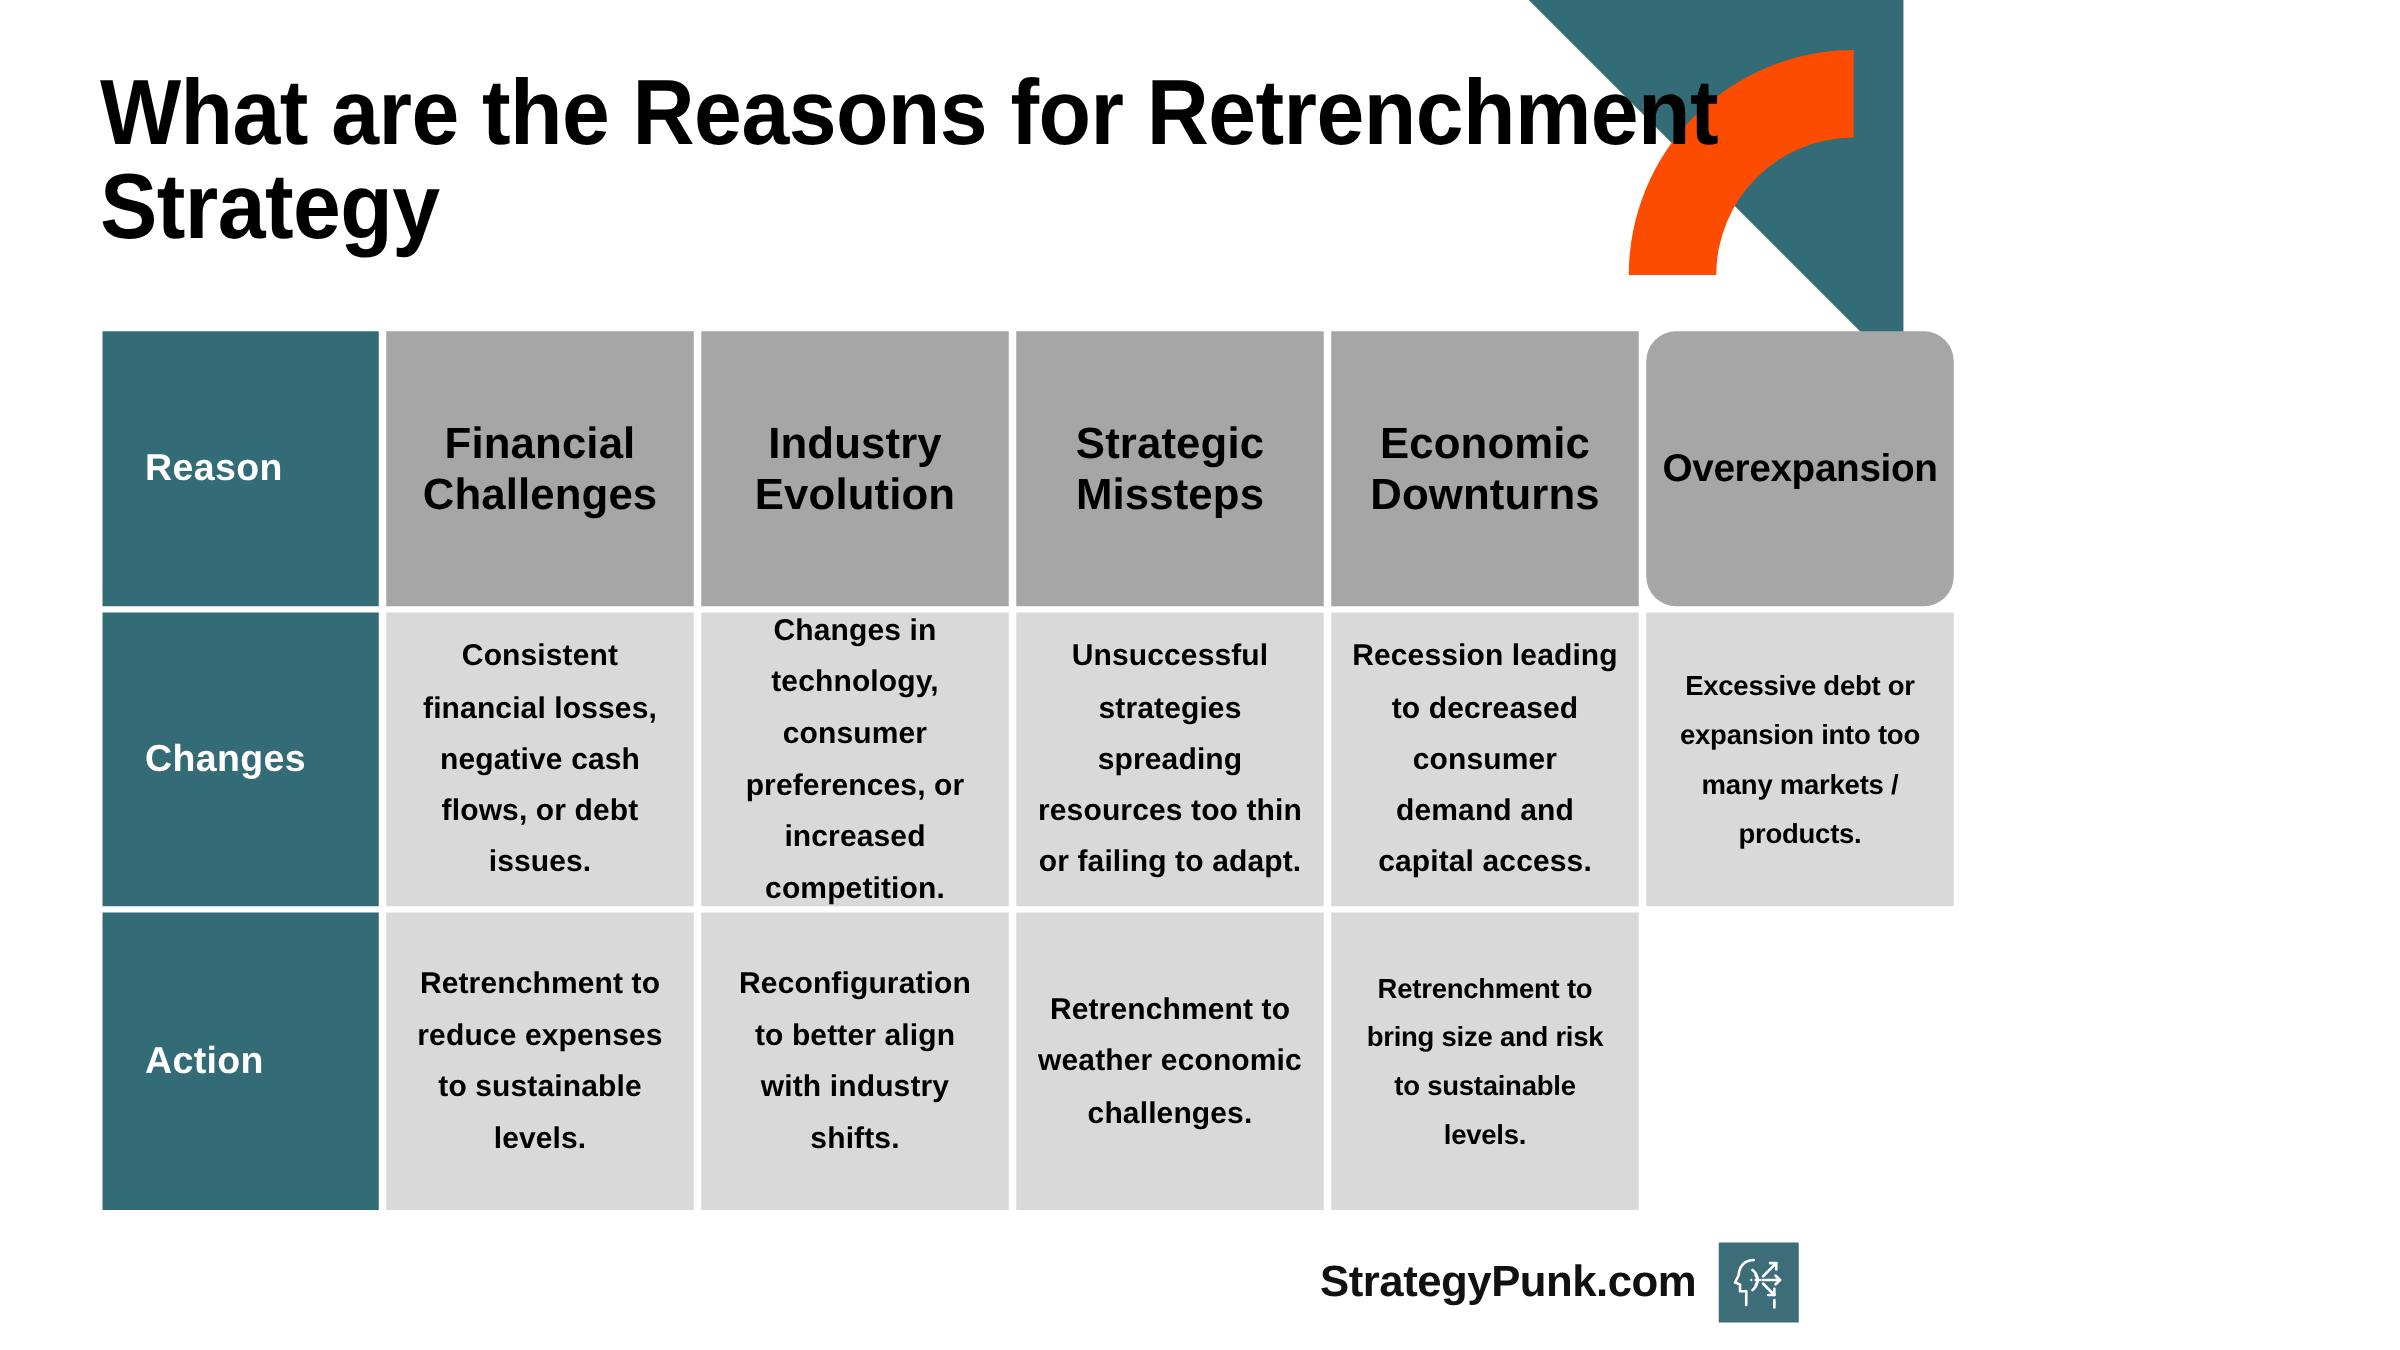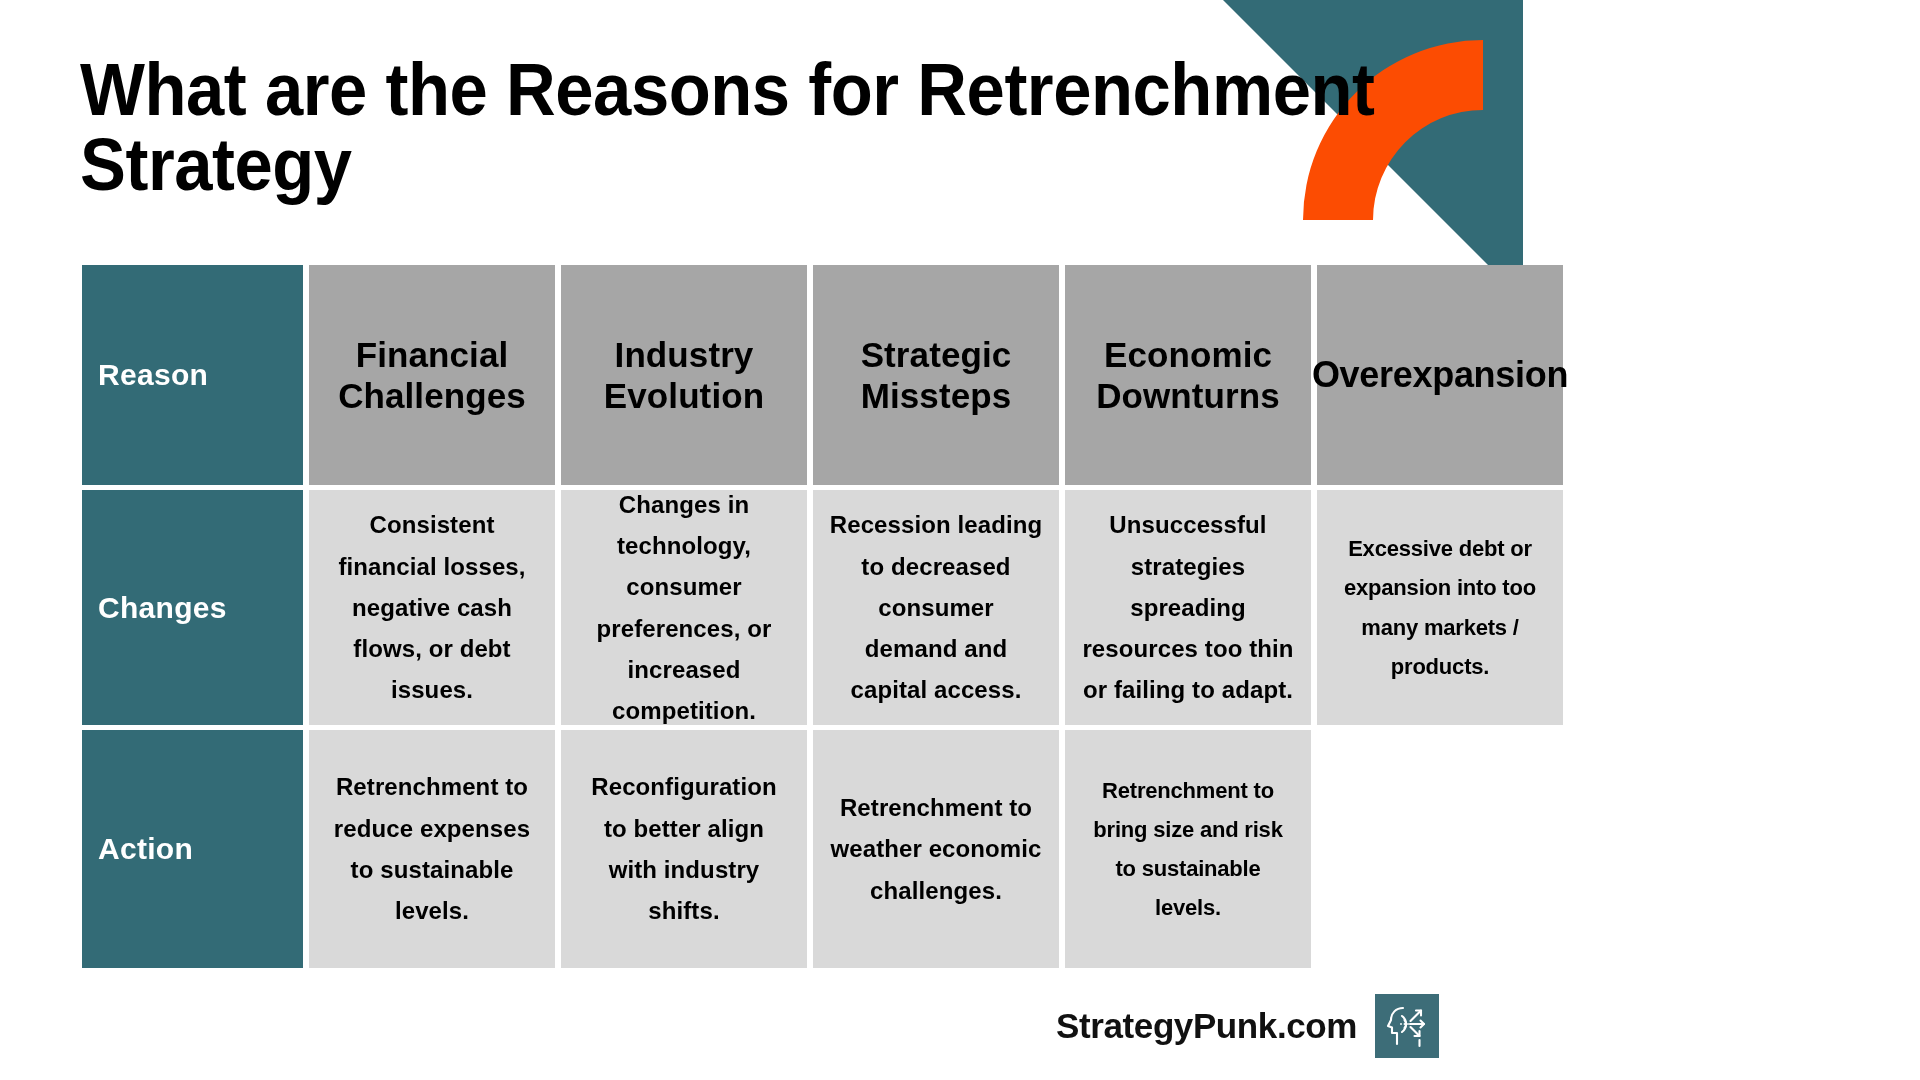--- a/index.html
+++ b/index.html
@@ -75,37 +75,38 @@
 
   
   .row-label {
     background: #336b76;
     color: #ffffff;
     font-family: "Liberation Sans", sans-serif;
     font-weight: 700;
     font-size: 30px;
     letter-spacing: 0.3px;
     justify-content: flex-start;
-    padding-left: 16px;
+    padding-left: 34px;
   }
 
   
   .col-header {
     background: #a6a6a6;
     color: #000000;
     font-family: "Liberation Sans Narrow", "Liberation Sans", sans-serif;
     font-weight: 700;
     font-size: 35px;
     line-height: 1.18;
     letter-spacing: 0.1px;
   }
   .col-header.wide-font {
     font-family: "Liberation Sans", sans-serif;
-    font-size: 36px;
+    font-size: 31px;
     letter-spacing: -0.3px;
+    border-radius: 24px;
   }
 
   
   .body-cell {
     background: #d9d9d9;
     color: #000000;
     font-family: "Liberation Sans Narrow", "Liberation Sans", sans-serif;
     font-weight: 700;
     font-size: 24px;
     line-height: 1.72;
@@ -166,22 +167,22 @@
     <div class="cell row-label">Reason</div>
     <div class="cell col-header">Financial Challenges</div>
     <div class="cell col-header">Industry Evolution</div>
     <div class="cell col-header">Strategic Missteps</div>
     <div class="cell col-header">Economic Downturns</div>
     <div class="cell col-header wide-font">Overexpansion</div>
 
     <div class="cell row-label">Changes</div>
     <div class="cell body-cell">Consistent financial losses, negative cash flows, or debt issues.</div>
     <div class="cell body-cell">Changes in technology, consumer preferences, or increased competition.</div>
+    <div class="cell body-cell">Unsuccessful strategies spreading resources too thin or failing to adapt.</div>
     <div class="cell body-cell">Recession leading to decreased consumer demand and capital access.</div>
-    <div class="cell body-cell">Unsuccessful strategies spreading resources too thin or failing to adapt.</div>
     <div class="cell body-cell wide-font">Excessive debt or expansion into too many markets / products.</div>
 
     <div class="cell row-label">Action</div>
     <div class="cell body-cell">Retrenchment to reduce expenses to sustainable levels.</div>
     <div class="cell body-cell">Reconfiguration to better align with industry shifts.</div>
     <div class="cell body-cell">Retrenchment to weather economic challenges.</div>
     <div class="cell body-cell wide-font">Retrenchment to bring size and risk to sustainable levels.</div>
 
   </div>
 

